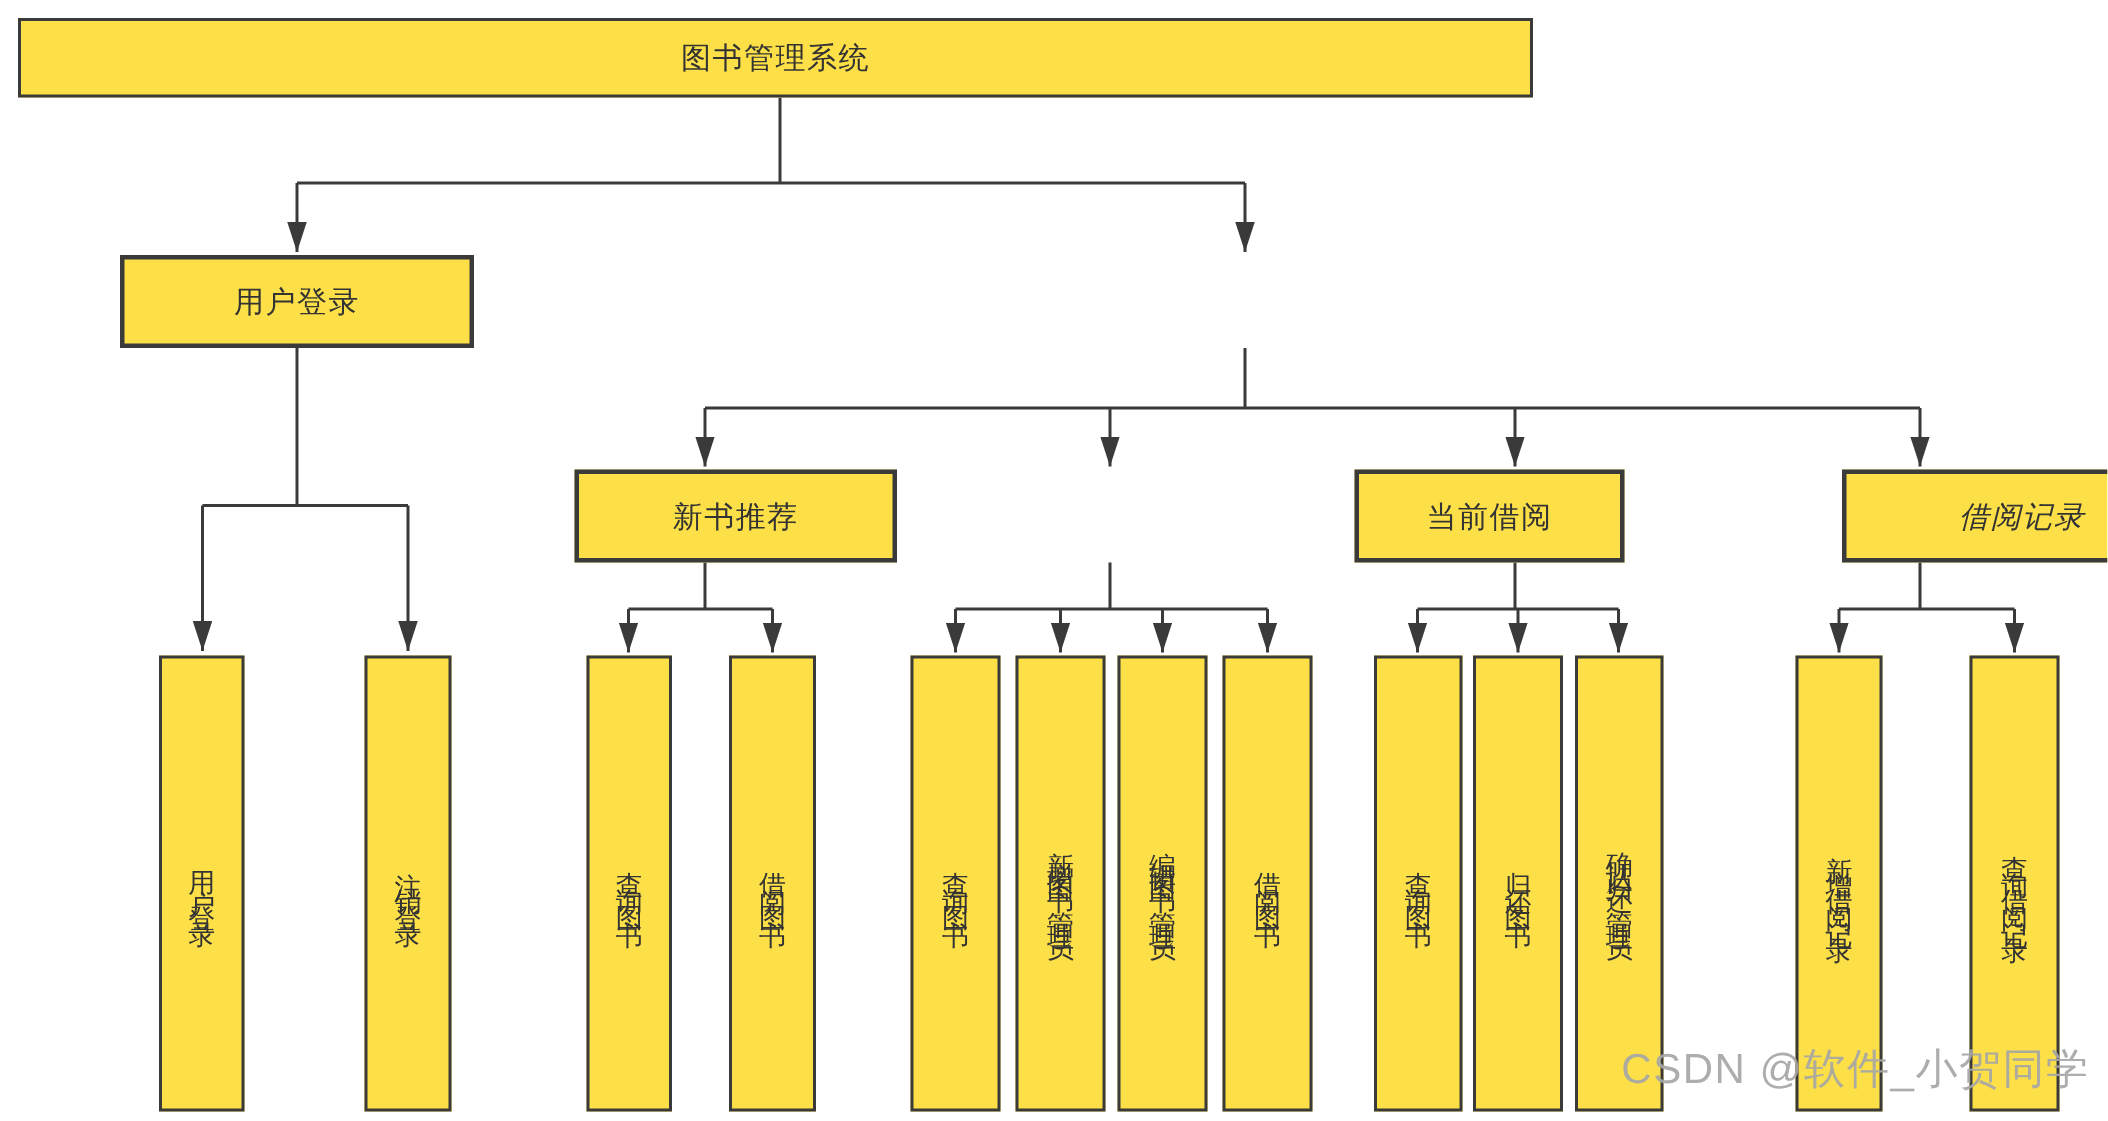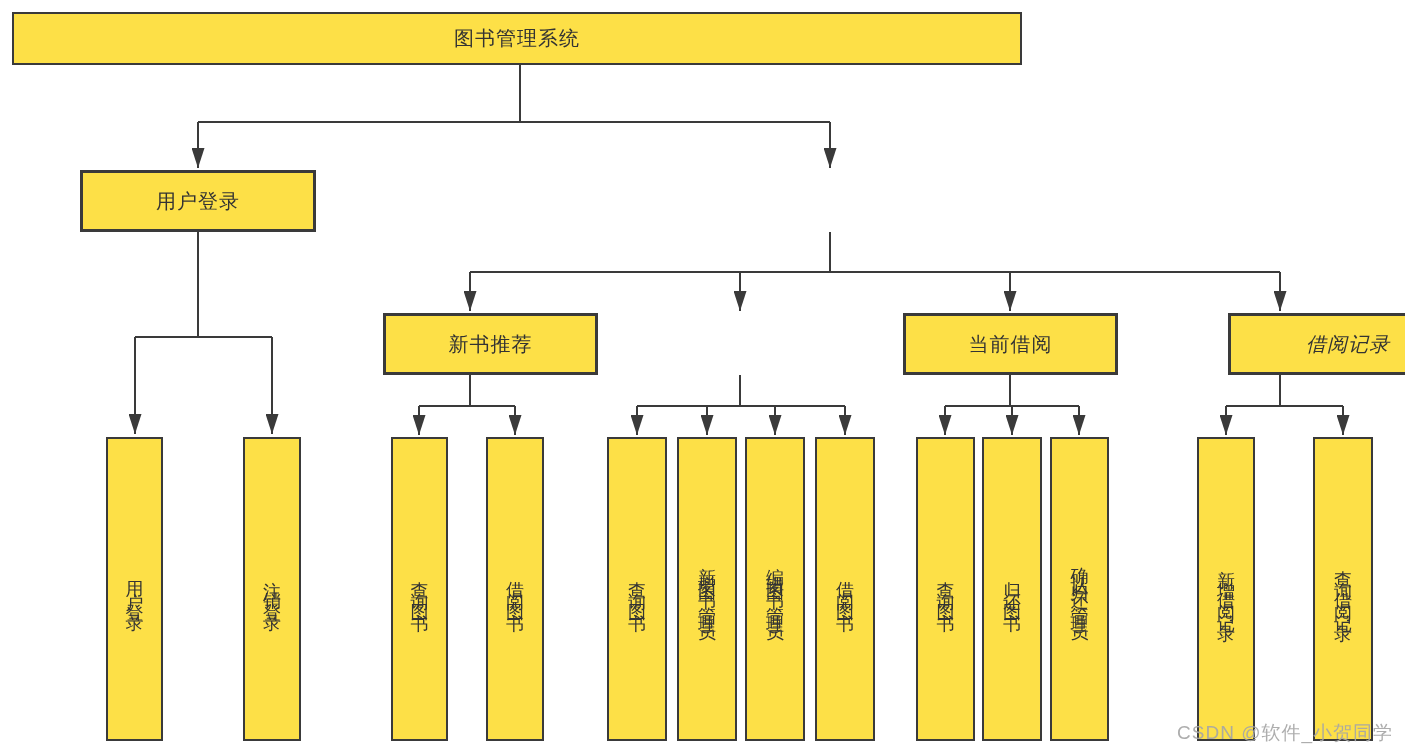--- a/index.html
+++ b/index.html
@@ -36,23 +36,23 @@
     writing-mode: vertical-rl;
     text-orientation: mixed;
     font-size: 18px;
     letter-spacing: 11px;
     line-height: 1;
     white-space: nowrap;
   }
   .leaf.long span { letter-spacing: 8px; }
   .watermark {
     position: absolute;
-    top: 720px;
+    top: 694px;
     right: 12px;
-    font-size: 19px;
+    font-size: 28px;
     color: rgba(166,166,166,0.92);
     letter-spacing: 1px;
     white-space: nowrap;
   }
 </style>
 </head>
 <body>
 
 <div class="canvas">
 
@@ -104,21 +104,21 @@
     <span class="h-label">图书管理系统</span>
   </div>
 
   <div class="box heavy" style="left:80px; top:170px; width:236px; height:62px;">
     <span class="h-label">用户登录</span>
   </div>
 
   <div class="box heavy" style="left:363px; top:313px; width:215px; height:62px;margin-left:20px;">
     <span class="h-label">新书推荐</span>
   </div>
-  <div class="box heavy" style="left:903px; top:313px; width:215px; height:62px;">
+  <div class="box heavy" style="left:903px; top:313px; width:180px; height:62px;">
     <span class="h-label">当前借阅</span>
   </div>
   <div class="box heavy" style="left:1228px; top:313px; width:240px; height:62px;font-style:italic;">
     <span class="h-label">借阅记录</span>
   </div>
 
   <div class="box leaf" style="left:106px; top:437px; width:57px; height:304px;">
     <span>用户登录</span>
   </div>
   <div class="box leaf" style="left:243px; top:437px; width:58px; height:304px;">

